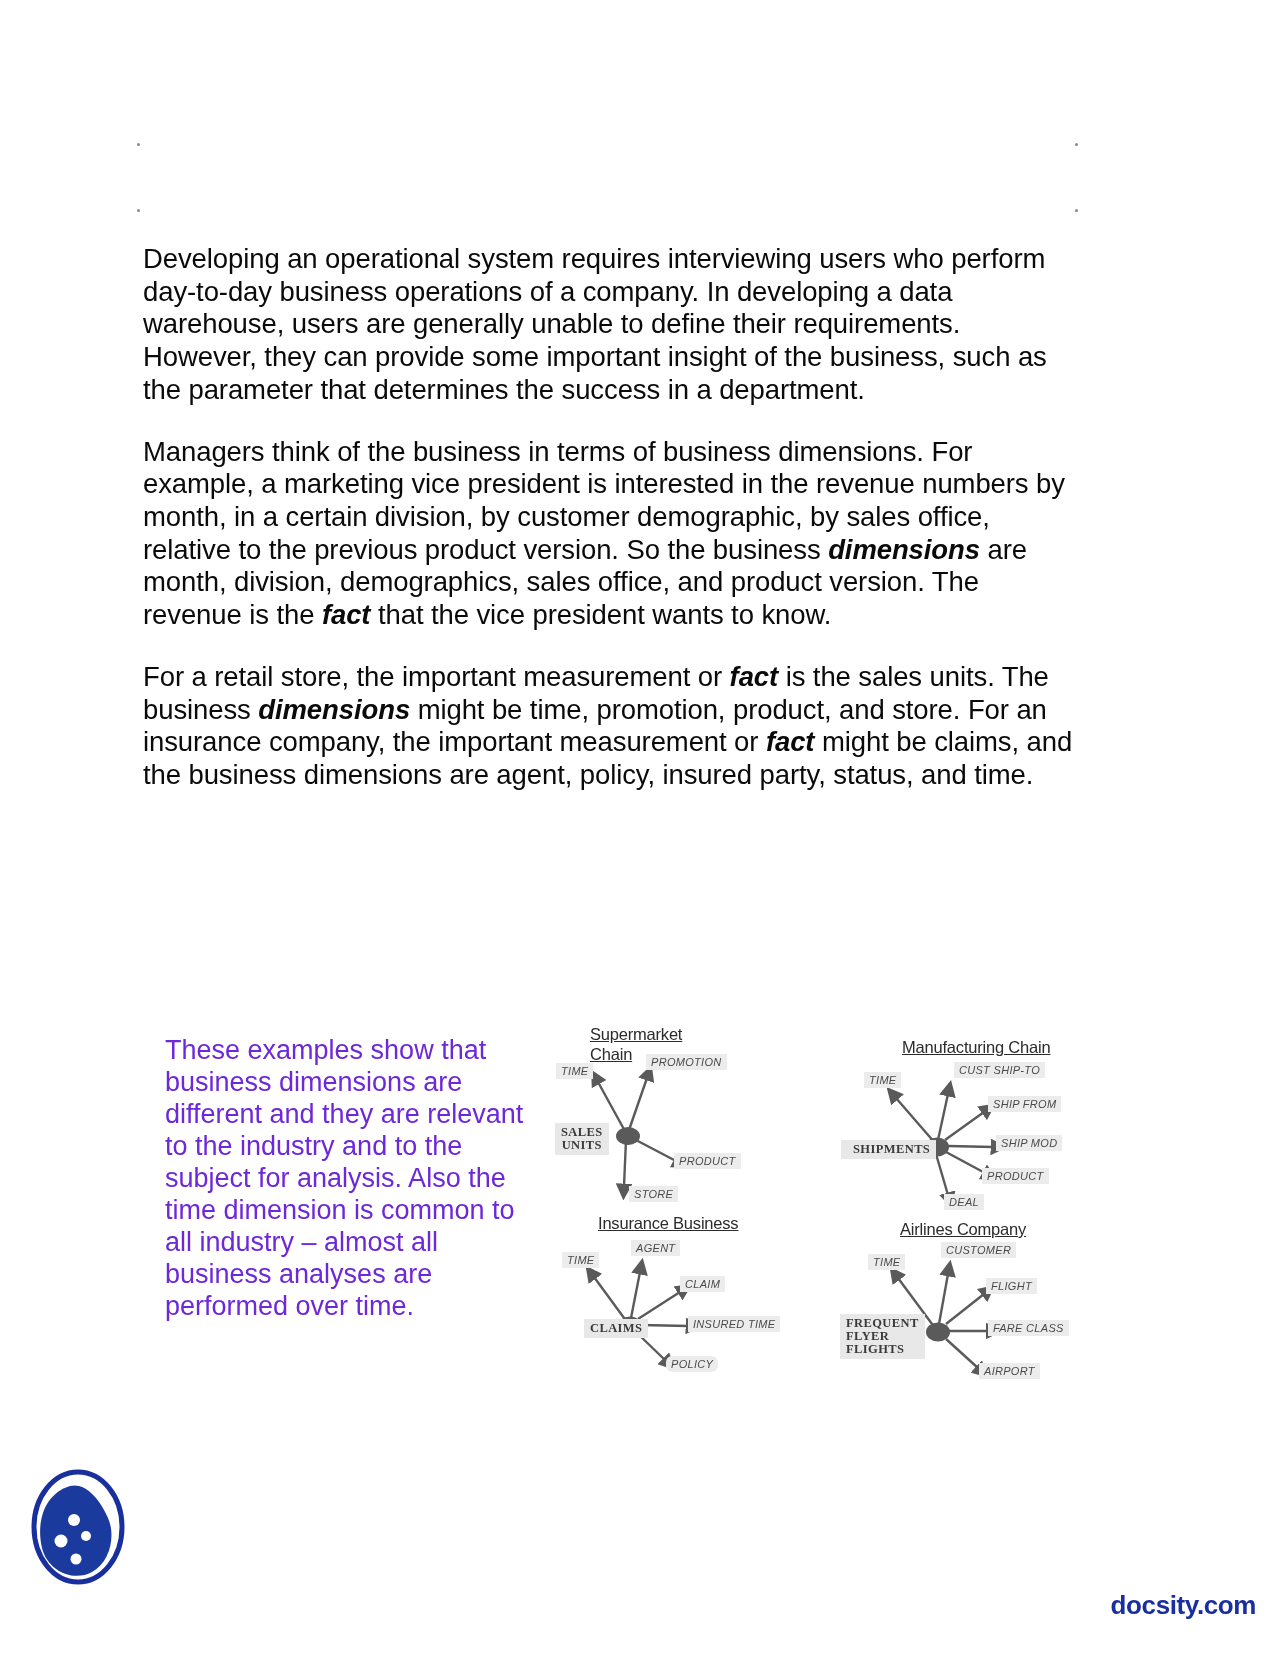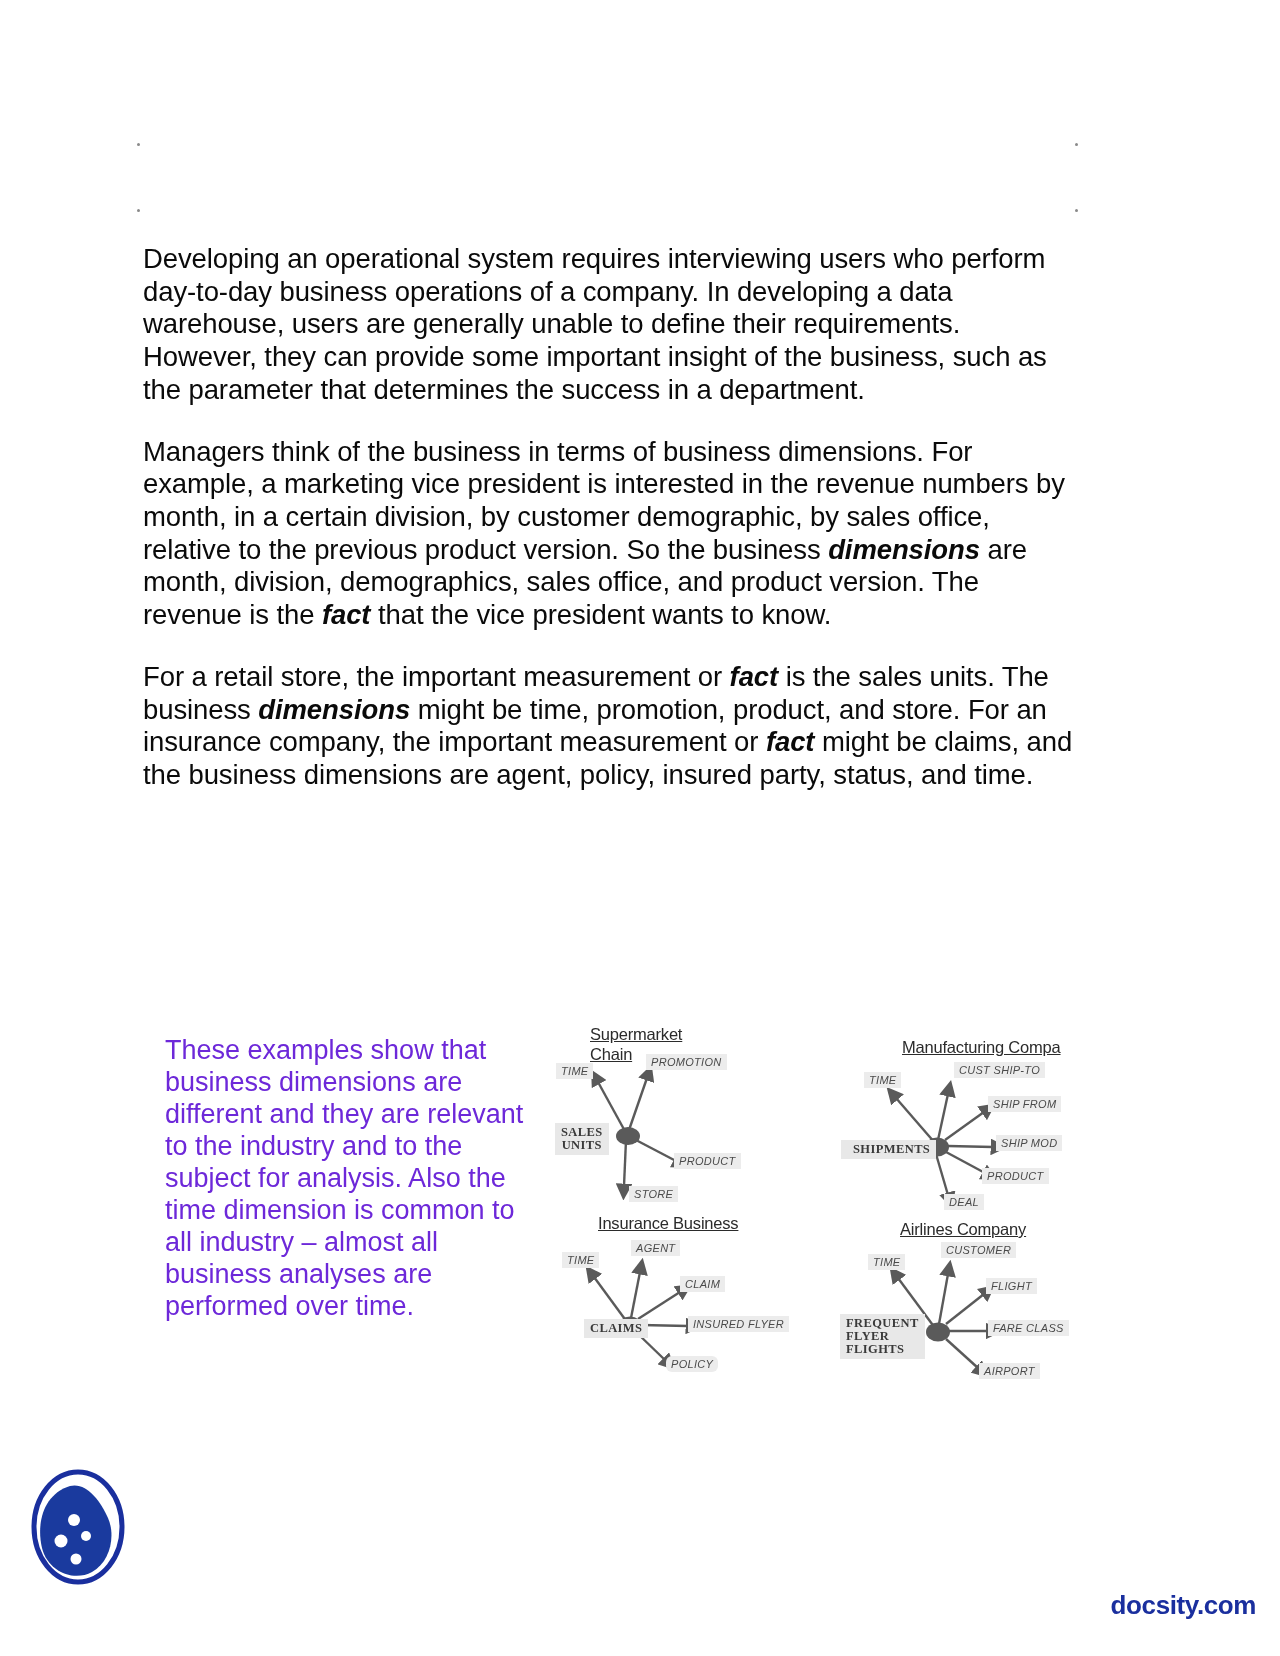--- a/index.html
+++ b/index.html
@@ -194,21 +194,21 @@
         <span>SALES</span><br>
         <span>UNITS</span>
       </div>
       <div class="d-dim" style="left:8px; top:45px;">TIME</div>
       <div class="d-dim" style="left:98px; top:36px;">PROMOTION</div>
       <div class="d-dim" style="left:126px; top:135px;">PRODUCT</div>
       <div class="d-dim" style="left:81px; top:168px;">STORE</div>
     </div>
 
     <div class="diagram d-manuf">
-      <div class="d-title" style="left:66px; top:8px;">Manufacturing Compa</div>
+      <div class="d-title" style="left:66px; top:8px;">Manufacturing Chain</div>
       <svg class="d-svg" viewBox="0 0 270 196">
         <defs>
           <marker id="ah2" markerWidth="7" markerHeight="7" refX="1" refY="3.5" orient="auto">
             <path d="M0,0 L7,3.5 L0,7 Z" fill="#5a5a5a"></path>
           </marker>
         </defs>
         <g stroke="#5a5a5a" stroke-width="2.4" fill="none" marker-end="url(#ah2)">
           <line x1="99" y1="113" x2="60" y2="68"></line>
           <line x1="102" y1="110" x2="112" y2="64"></line>
           <line x1="109" y1="110" x2="148" y2="82"></line>
@@ -241,21 +241,21 @@
           <line x1="90" y1="105" x2="132" y2="78"></line>
           <line x1="93" y1="111" x2="140" y2="112"></line>
           <line x1="88" y1="118" x2="117" y2="146"></line>
         </g>
         <ellipse cx="82" cy="112" rx="12" ry="9.5" fill="#5a5a5a"></ellipse>
       </svg>
       <div class="d-node" style="left:4px; top:105px;margin-left:32px;">CLAIMS</div>
       <div class="d-dim" style="left:14px; top:38px;">TIME</div>
       <div class="d-dim" style="left:83px; top:26px;">AGENT</div>
       <div class="d-dim" style="left:132px; top:62px;">CLAIM</div>
-      <div class="d-dim" style="left:140px; top:102px;">INSURED FLYER</div>
+      <div class="d-dim" style="left:140px; top:102px;">INSURED TIME</div>
       <div class="d-dim" style="left:118px; top:142px;border-radius:6px;">POLICY</div>
     </div>
 
     <div class="diagram d-airl">
       <div class="d-title" style="left:64px; top:0px;">Airlines Company</div>
       <svg class="d-svg" viewBox="0 0 270 196">
         <defs>
           <marker id="ah4" markerWidth="7" markerHeight="7" refX="1" refY="3.5" orient="auto">
             <path d="M0,0 L7,3.5 L0,7 Z" fill="#5a5a5a"></path>
           </marker>

